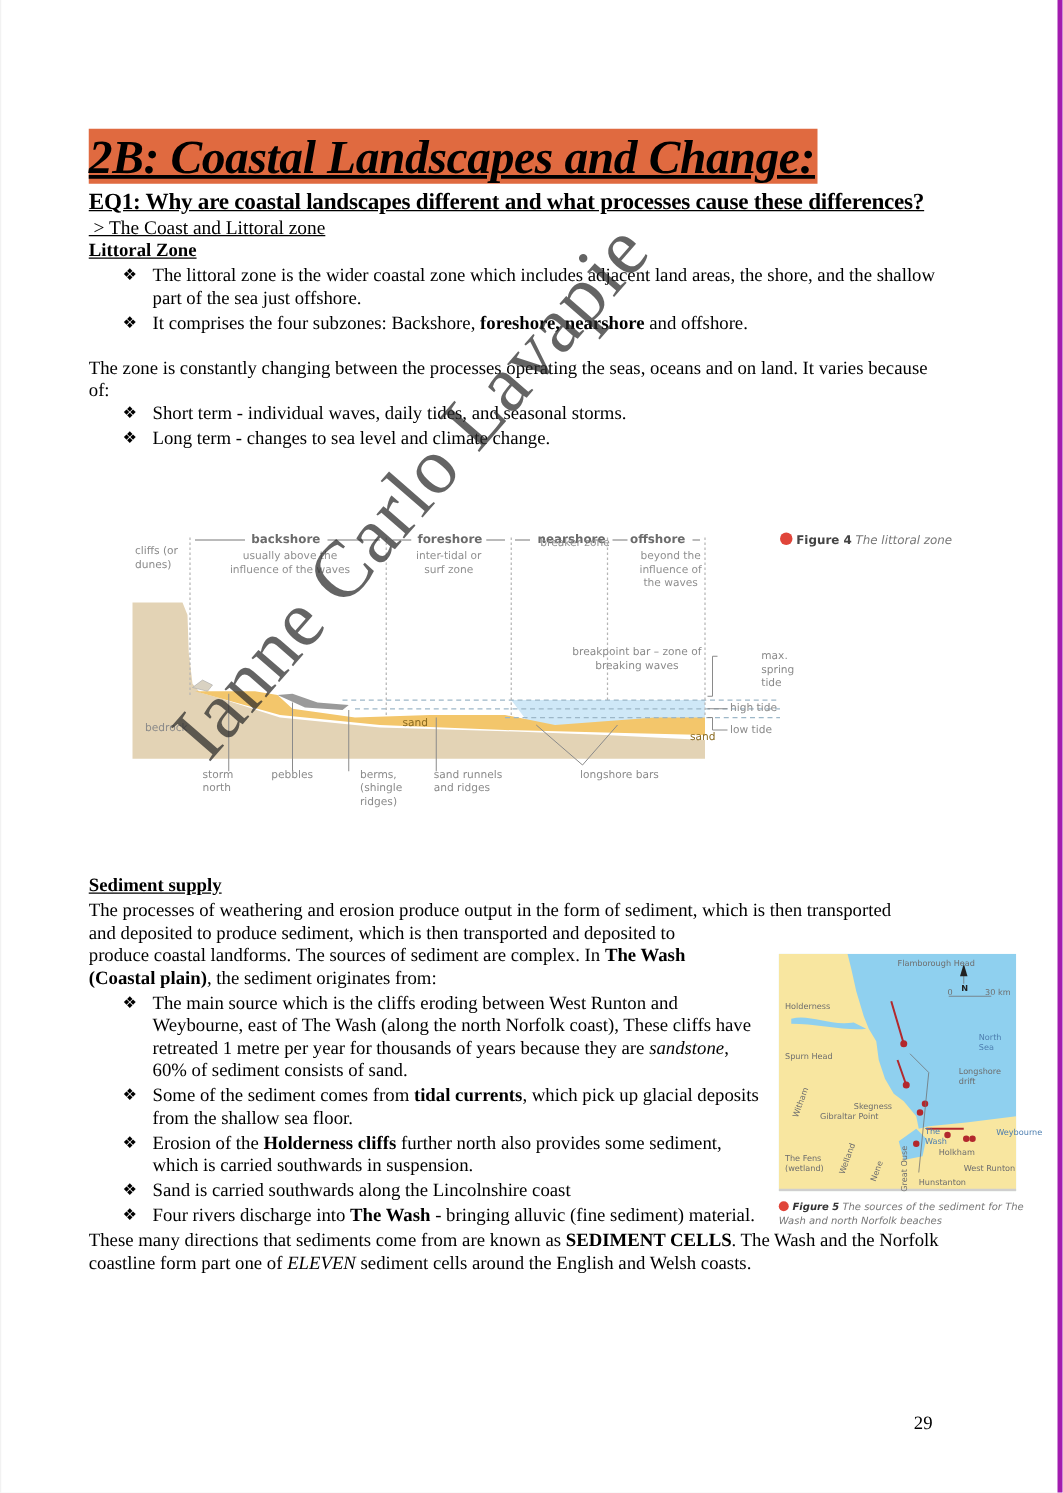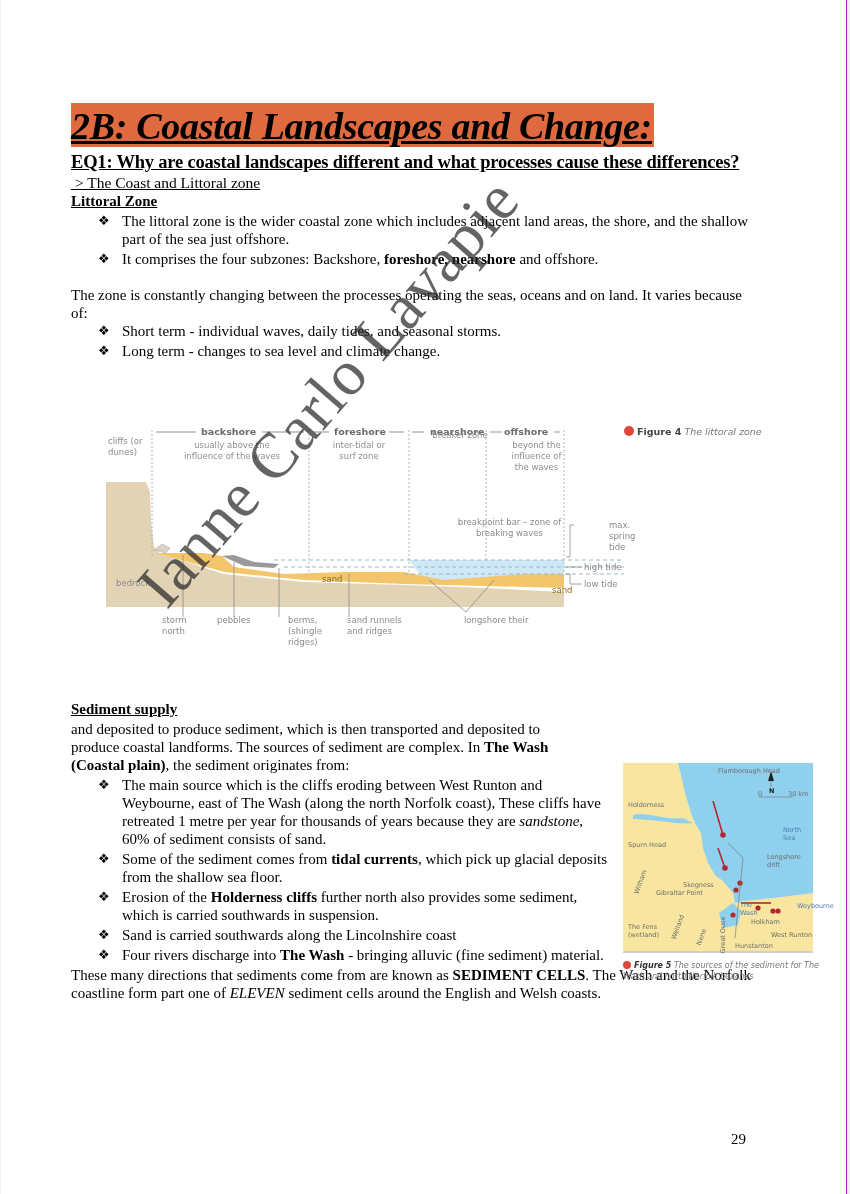--- a/index.html
+++ b/index.html
@@ -1,19 +1,19 @@
 <!DOCTYPE html>
 <html><head>
 <meta charset="utf-8">
 <style>
   html, body { margin: 0; padding: 0; background: #f2f2f2; }
   body { width: 850px; height: 1194px; position: relative; overflow: hidden; }
   .page {
     position: absolute; left: 1px; top: 0; width: 845px; height: 1194px;
-    background: #ffffff; border-right: 1px solid #a21caf;
+    background: #ffffff; border-right: 4px solid #a21caf;
     font-family: "Liberation Serif", serif; color: #000;
   }
   .content { position: absolute; left: 70px; top: 103px; width: 680px; }
   .title-band {
     display: inline-block; background: #e06a40; padding: 0 2px 0 0;
     height: 44px; line-height: 46px;
   }
   .title {
     font-family: "Liberation Serif", serif; font-weight: bold; font-style: italic;
     font-size: 38px; text-decoration: underline; text-decoration-thickness: 3px;
@@ -141,25 +141,26 @@
     <div class="lbl" style="left:218px;top:152px;color:#8a6a20">sand</div>
     <div class="lbl" style="left:448px;top:163px;color:#8a6a20">sand</div>
     <div class="lbl" style="left:343px;top:95px;width:125px;text-align:center">breakpoint bar – zone of breaking waves</div>
     <div class="lbl" style="left:505px;top:98px;width:40px">max. spring tide</div>
     <div class="lbl" style="left:480px;top:140px">high tide</div>
     <div class="lbl" style="left:480px;top:157px">low tide</div>
     <div class="lbl" style="left:58px;top:193px;width:40px">storm north</div>
     <div class="lbl" style="left:113px;top:193px">pebbles</div>
     <div class="lbl" style="left:184px;top:193px;width:45px">berms, (shingle ridges)</div>
     <div class="lbl" style="left:243px;top:193px;width:60px">sand runnels and ridges</div>
-    <div class="lbl" style="left:360px;top:193px">longshore their</div>
+    <div class="lbl" style="left:360px;top:193px">longshore bars</div>
   </div>
 
   <div class="sed">
     <div class="h4" style="margin-bottom:2px">Sediment supply</div>
+    <p>The processes of weathering and erosion produce output in the form of sediment, which is then transported</p>
     <p class="narrow"><span>and deposited to produce sediment, which is then transported and deposited to produce coastal landforms. The sources of sediment are complex. In </span><b>The Wash (Coastal plain)</b><span>, the sediment originates from:</span></p>
     <ul class="diamond narrow" style="margin-top:2px">
       <li><span class="bullet">❖</span><span>The main source which is the cliffs eroding between West Runton and Weybourne, east of The Wash (along the north Norfolk coast), These cliffs have retreated 1 metre per year for thousands of years because they are </span><i>sandstone</i><span>, 60% of sediment consists of sand.</span></li>
       <li><span class="bullet">❖</span><span>Some of the sediment comes from </span><b>tidal currents</b><span>, which pick up glacial deposits from the shallow sea floor.</span></li>
       <li><span class="bullet">❖</span><span>Erosion of the </span><b>Holderness cliffs</b><span> further north also provides some sediment, which is carried southwards in suspension.</span></li>
       <li><span class="bullet">❖</span><span>Sand is carried southwards along the Lincolnshire coast</span></li>
       <li><span class="bullet">❖</span><span>Four rivers discharge into </span><b>The Wash</b><span> - bringing alluvic (fine sediment) material.</span></li>
     </ul>
     <p style="width:680px"><span>These many directions that sediments come from are known as </span><b>SEDIMENT CELLS</b><span>. The Wash and the Norfolk coastline form part one of </span><i>ELEVEN</i><span> sediment cells around the English and Welsh coasts.</span></p>
   </div>

